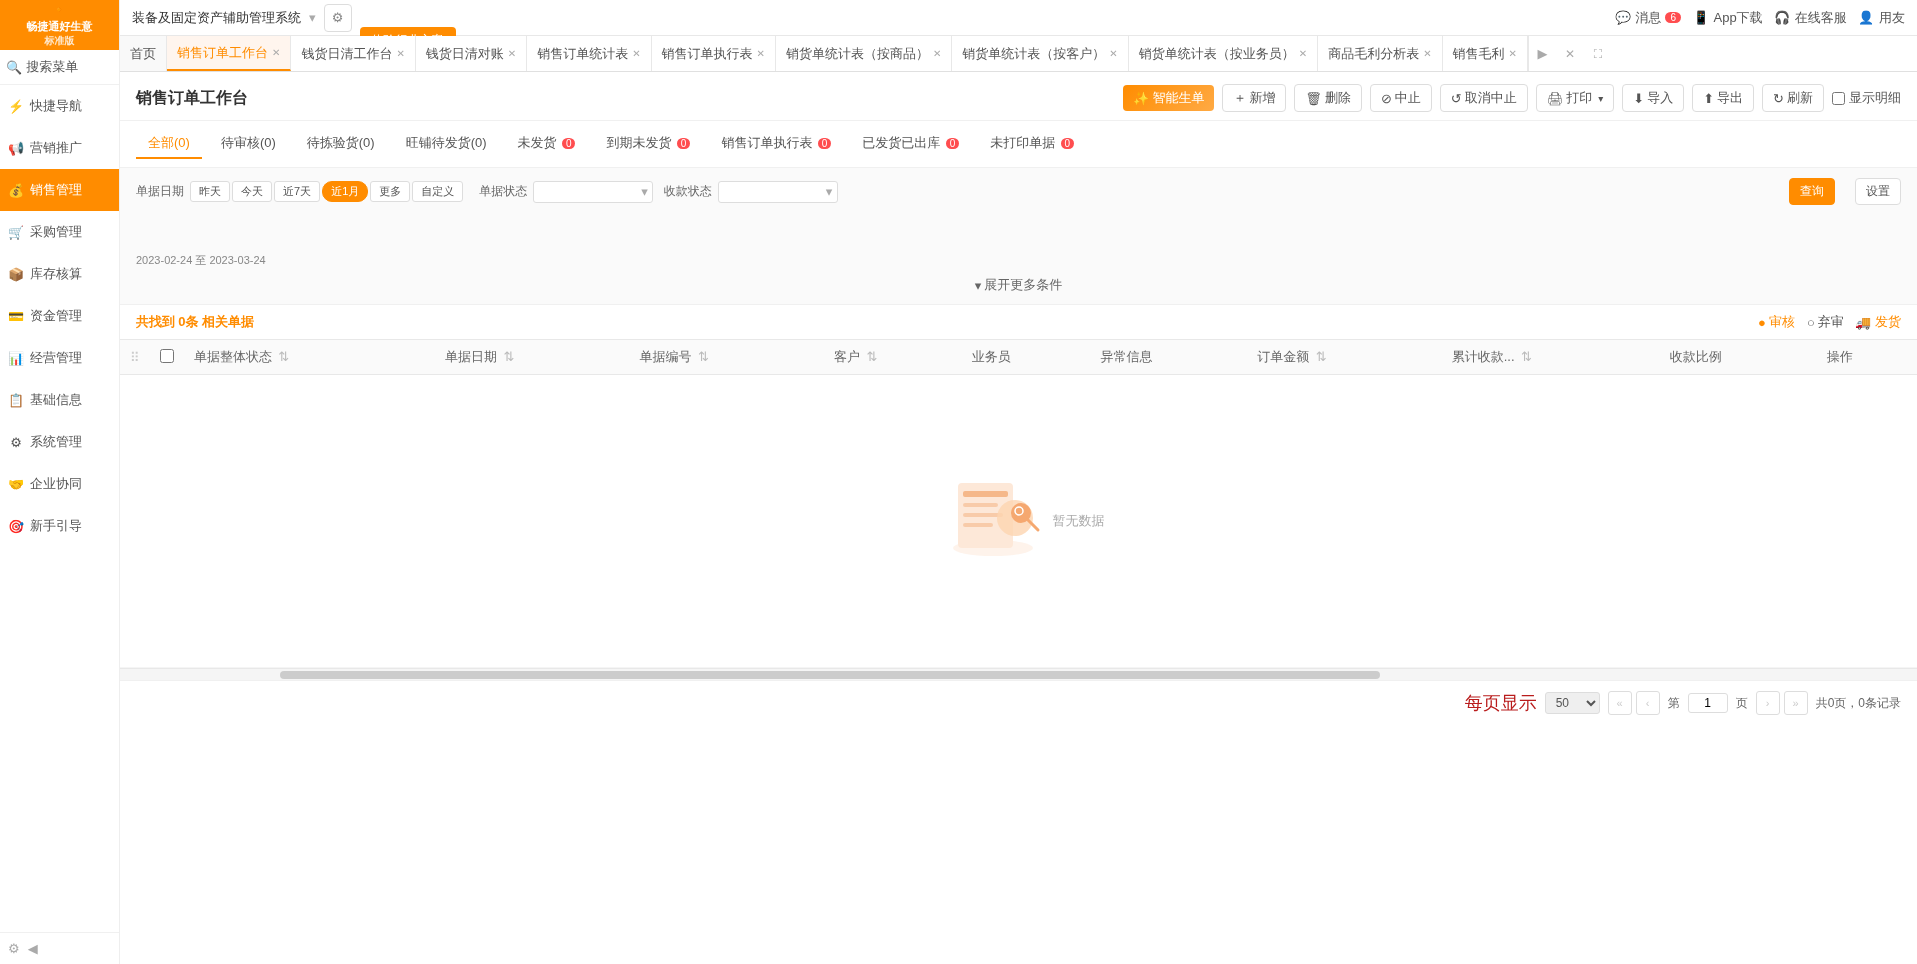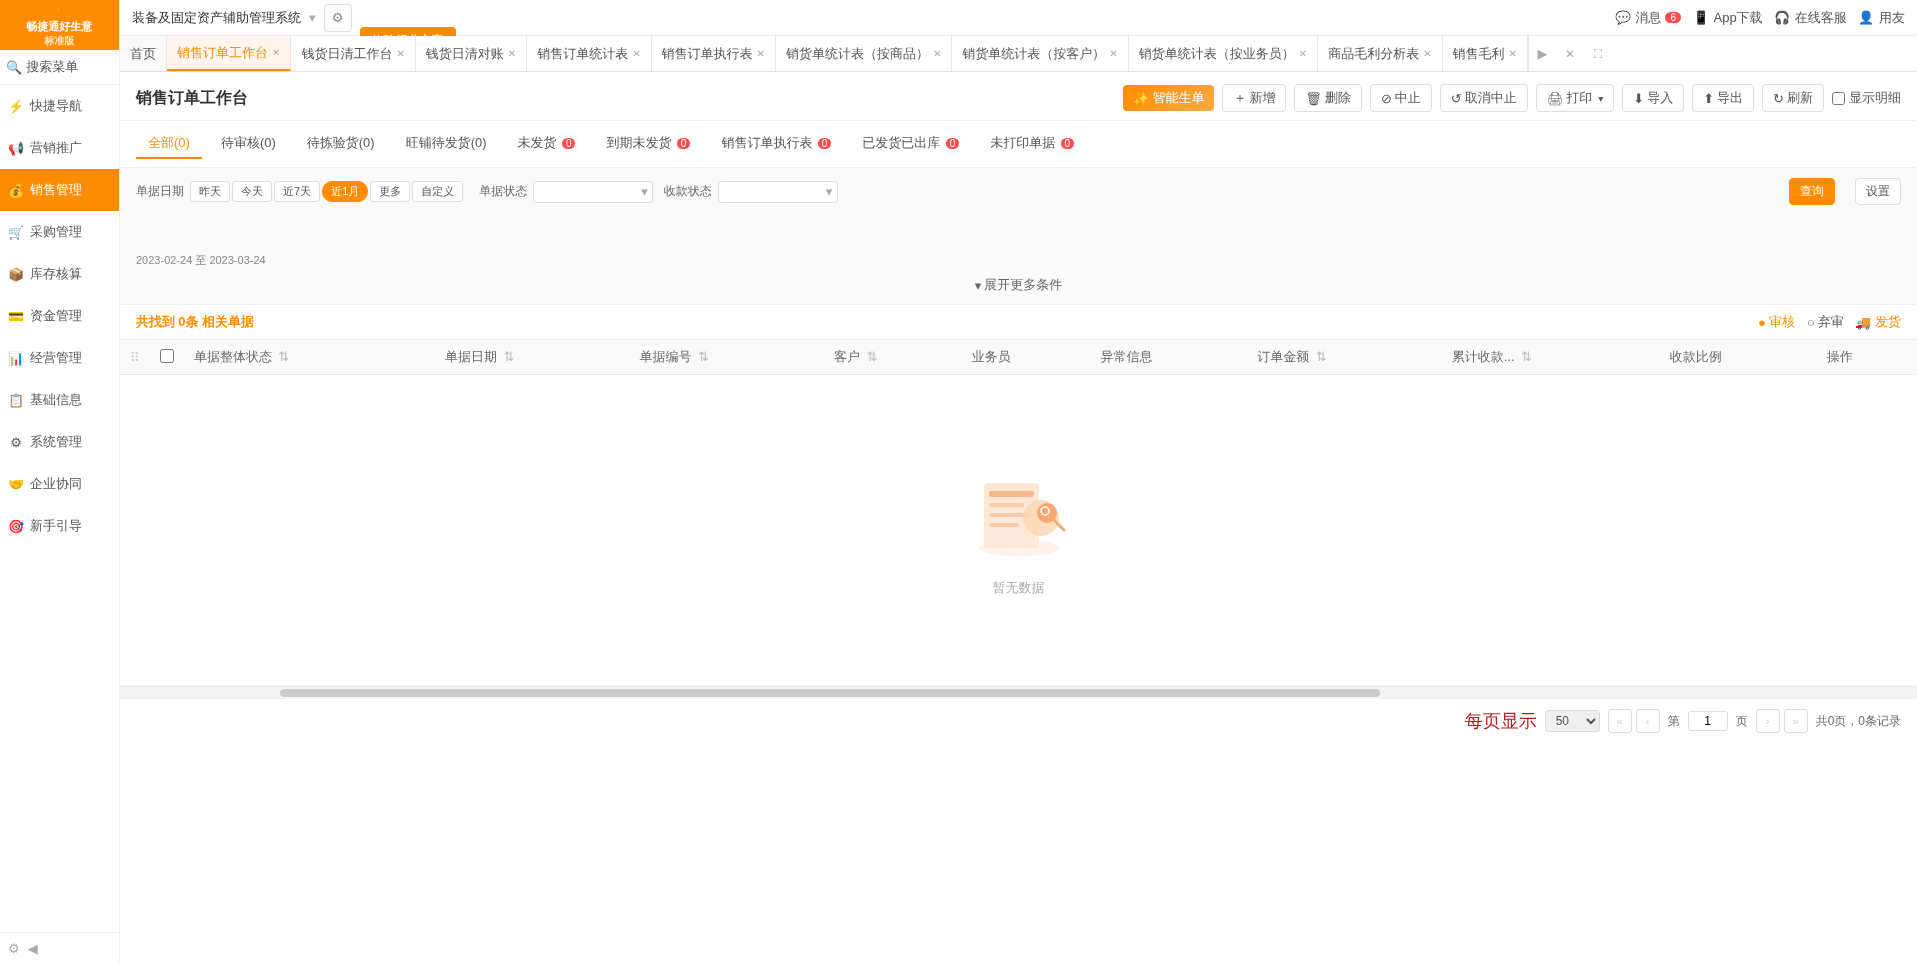--- a/index.html
+++ b/index.html
@@ -75,21 +75,21 @@
     .result-action.orange { color: #ff8c00; }
 
     
     .data-table { width: 100%; border-collapse: collapse; }
     .data-table th { background: #fafafa; border-bottom: 1px solid #e8e8e8; border-top: 1px solid #e8e8e8; padding: 8px 10px; text-align: left; font-weight: normal; color: #666; font-size: 12px; white-space: nowrap; }
     .data-table th .sort-icon { color: #bbb; margin-left: 3px; }
     .data-table td { padding: 8px 10px; border-bottom: 1px solid #f5f5f5; font-size: 12px; color: #333; }
     .table-checkbox { width: 14px; height: 14px; cursor: pointer; }
 
     
-    .empty-state { display: flex; flex-direction: column; align-items: center; justify-content: center; padding: 80px 0; }
+    .empty-state { display: flex; flex-direction: row; align-items: center; justify-content: center; padding: 80px 0; }
     .empty-icon { width: 120px; height: 100px; position: relative; margin-bottom: 16px; }
     .empty-text { color: #aaa; font-size: 13px; }
 
     
     .pagination-bar { padding: 10px 16px; display: flex; align-items: center; justify-content: flex-end; gap: 8px; border-top: 1px solid #f0f0f0; background: #fff; }
     .page-size-label { font-size: 18px; color: #b91c1c; }
     .page-size-select { border: 1px solid #ddd; border-radius: 3px; padding: 2px 6px; font-size: 12px; color: #555; }
     .page-nav { display: flex; align-items: center; gap: 4px; }
     .page-nav-btn { width: 24px; height: 24px; display: flex; align-items: center; justify-content: center; border: 1px solid #ddd; border-radius: 3px; cursor: pointer; background: #fff; color: #666; font-size: 11px; }
     .page-nav-btn.disabled { color: #ccc; cursor: not-allowed; }

